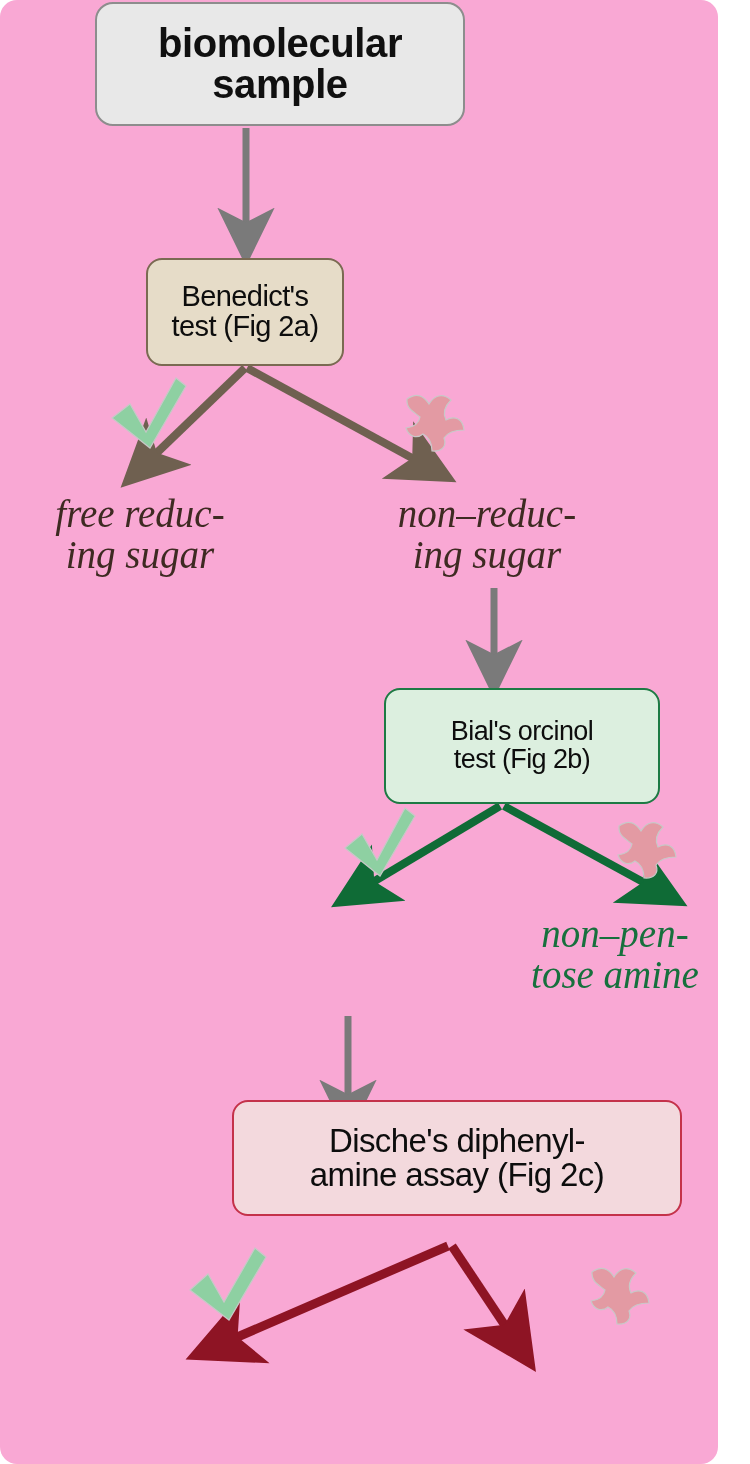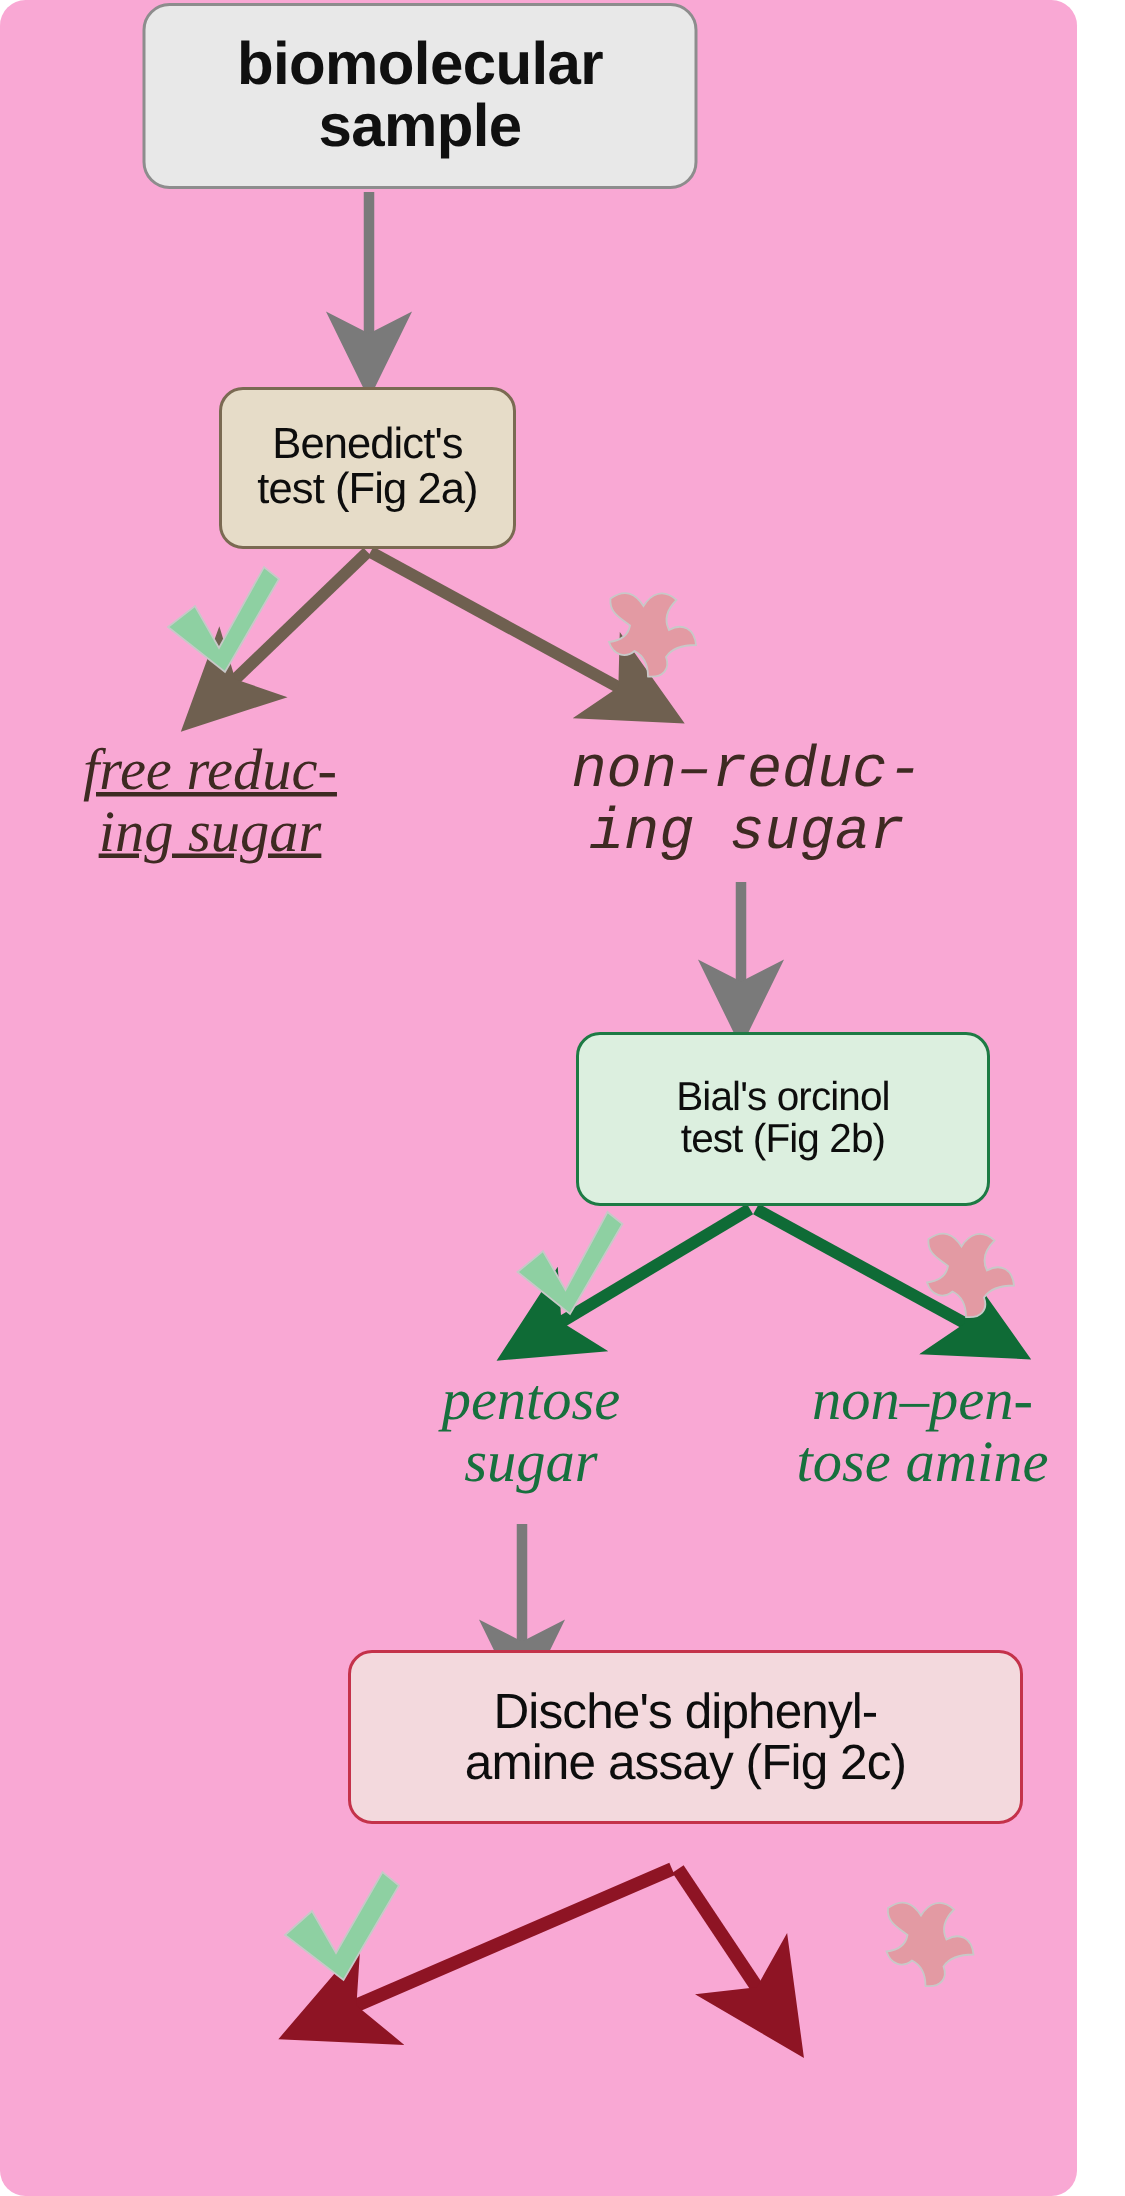--- a/index.html
+++ b/index.html
@@ -93,22 +93,22 @@
     white-space: pre-line;
     font-family: "Liberation Serif", serif;
     font-style: italic;
     line-height: 1.05;
     font-size: 39px;
   }
   .leaf.brown { color: #3e2a22; }
   .leaf.green { color: #17703d; }
   .leaf.red   { color: #9e1b28; }
 
-  #leaf-free-reducing   { left: 4px;   top: 494px;  width: 272px; text-decoration: underline; }
-  #leaf-non-reducing    { left: 362px; top: 494px;  width: 272px; font-family: Liberation Mono, monospace; }
+  #leaf-free-reducing   { left: 4px;   top: 494px;  width: 272px; }
+  #leaf-non-reducing    { left: 351px; top: 494px;  width: 272px; }
   #leaf-pentose         { left: 246px; top: 914px;  width: 216px; }
   #leaf-non-pentose     { left: 484px; top: 914px;  width: 262px; }
   #leaf-dna             { left: 0px;   top: 1356px; width: 374px; font-size: 36px; }
   #leaf-rna             { left: 394px; top: 1356px; width: 352px; font-size: 36px; }
 
   .bold-tag {
     font-family: "Liberation Sans", sans-serif;
     font-style: normal;
     font-weight: bold;
     letter-spacing: -0.5px;
@@ -190,21 +190,19 @@
 
   <div class="node" id="node-dische">Dische's diphenyl-
 amine assay (Fig 2c)</div>
 
   <div class="leaf brown" id="leaf-free-reducing">free reduc-
 ing sugar</div>
 
   <div class="leaf brown" id="leaf-non-reducing">non–reduc-
 ing sugar</div>
 
-  <div class="leaf green" id="leaf-pentose">pentose
-sugar</div>
 
   <div class="leaf green" id="leaf-non-pentose">non–pen-
 tose amine</div>
 
 
 
 </div>
 
 </body></html>

